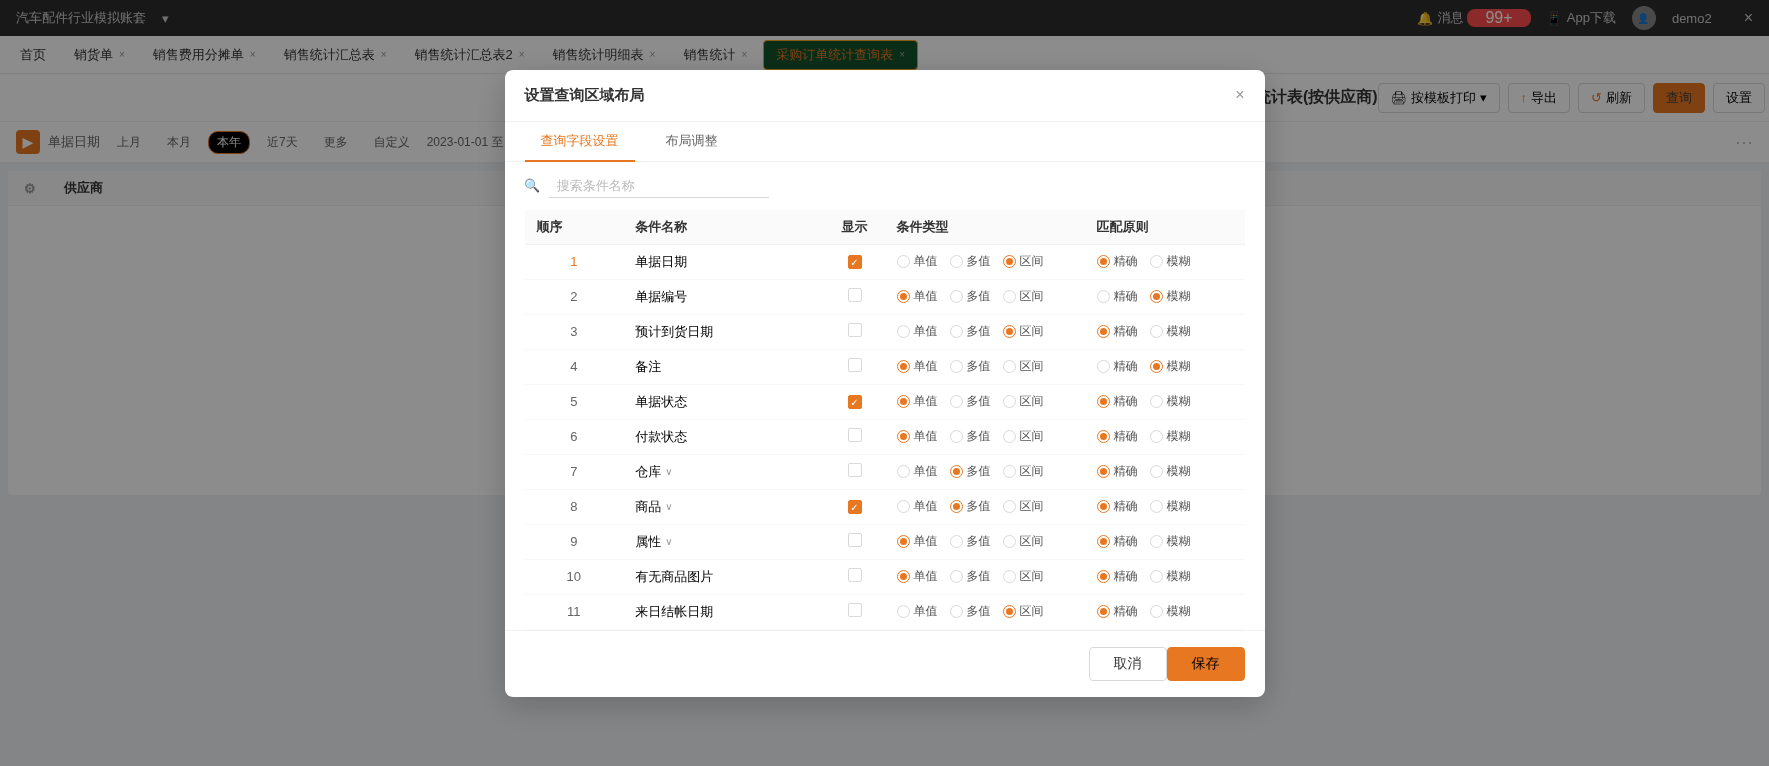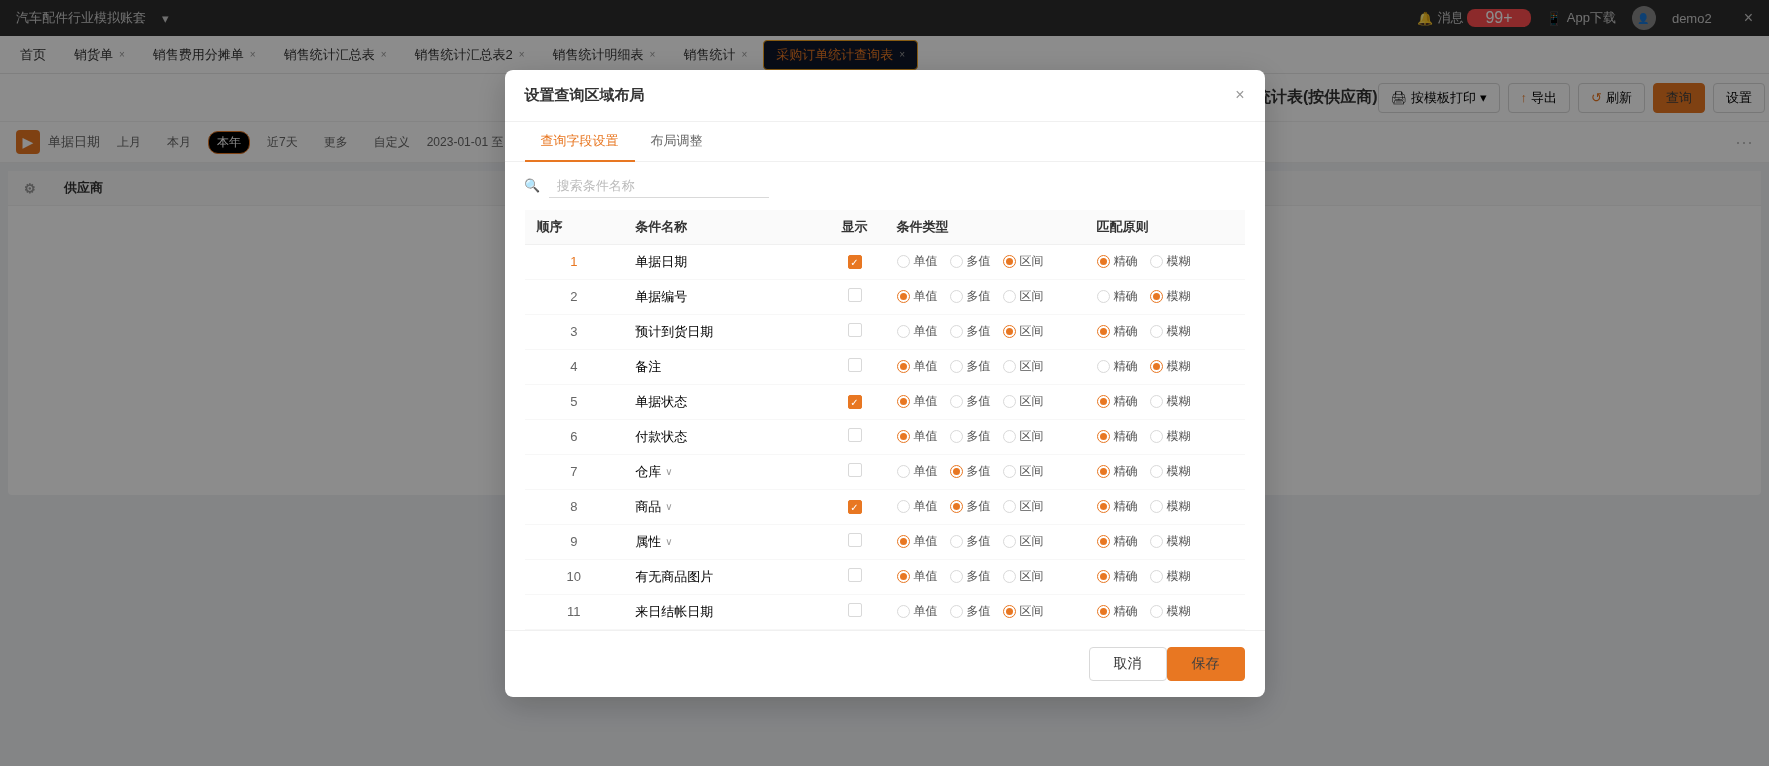--- a/index.html
+++ b/index.html
@@ -37,21 +37,21 @@
       padding: 0 12px;
       display: flex;
       align-items: center;
       gap: 6px;
       border-radius: 4px;
       cursor: pointer;
       font-size: 13px;
       color: #333;
       white-space: nowrap;
     }
-    .tab-item.active { background: #0f172a; color: #e87722; border: 1px solid #f5a623; }
+    .tab-item.active { background: #14532d; color: #e87722; border: 1px solid #f5a623; }
     .tab-close { font-size: 10px; color: #999; cursor: pointer; }
 
     
     .page-header {
       height: 48px;
       background: #fff;
       display: flex;
       align-items: center;
       justify-content: flex-end;
       padding: 0 4px;
@@ -139,21 +139,21 @@
       border-bottom: 1px solid #f0f0f0;
       display: flex;
       justify-content: space-between;
     }
     .modal-title { font-size: 15px; font-weight: bold; color: #333; }
     .modal-close { cursor: pointer; font-size: 16px; color: #999; border: none; background: none; }
 
     
     .modal-tabs {
       display: flex;
-      gap: 0;
+      gap: 15px;
       padding: 0 20px;
       border-bottom: 1px solid #f0f0f0;
     }
     .modal-tab {
       padding: 10px 16px;
       cursor: pointer;
       font-size: 13px;
       color: #666;
       border-bottom: 2px solid transparent;
       margin-bottom: -1px;
@@ -256,21 +256,21 @@
       color: #333;
     }
     .btn-save {
       height: 34px;
       padding: 0 24px;
       border: 1px solid #e87722;
       border-radius: 4px;
       cursor: pointer;
       background: #e87722;
       font-size: 14px;
-      color: #404040;
+      color: #000000;
     }
 
     
     .modal-table::-webkit-scrollbar { width: 6px; }
     .modal-table::-webkit-scrollbar-thumb { background: #e0e0e0; border-radius: 3px; }
 
     .name-with-arrow { display: flex; align-items: center; gap: 4px; }
     .arrow-down { font-size: 10px; color: #999; }
   </style>
 </head>

